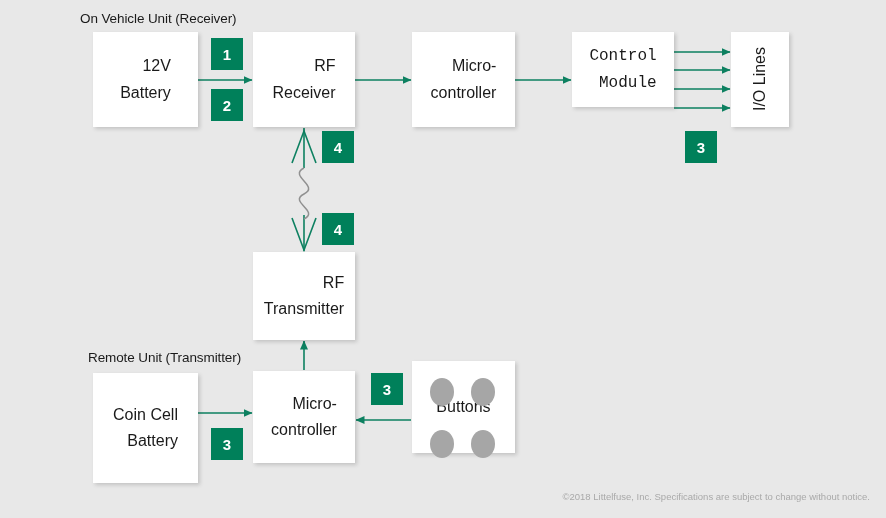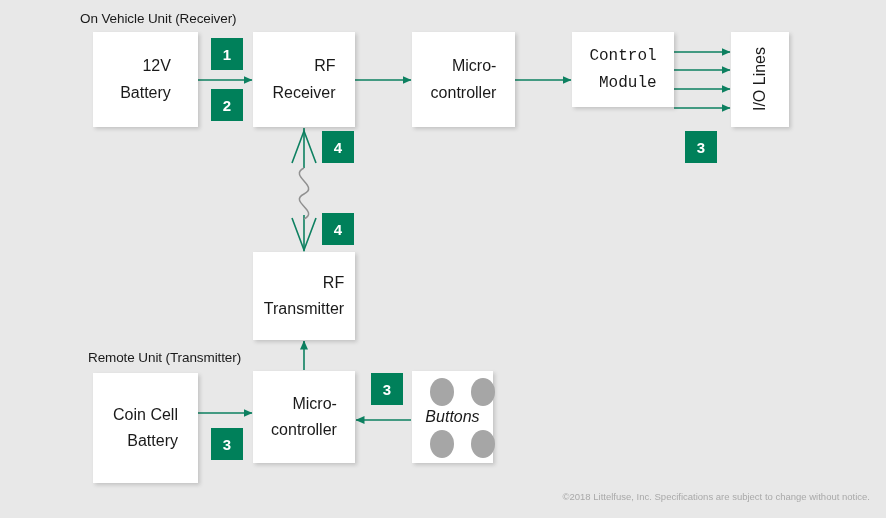--- a/index.html
+++ b/index.html
@@ -164,21 +164,21 @@
     </div>
   </div>
 
   <div class="box" style="left:253px;top:371px;width:102px;height:92px;">
     <div>
       <span>Micro-</span>
       <span>controller</span>
     </div>
   </div>
 
-  <div class="box" style="left:412px;top:371px;width:81px;height:92px;font-style:italic;">
+  <div class="box" style="left:412px;top:361px;width:103px;height:92px;">
     <span>Buttons</span>
   </div>
 
   <div class="btn-dot" style="left:430px;top:378px;"></div>
   <div class="btn-dot" style="left:471px;top:378px;"></div>
   <div class="btn-dot" style="left:430px;top:430px;"></div>
   <div class="btn-dot" style="left:471px;top:430px;"></div>
 
   <div class="badge" style="left:211px;top:38px;width:32px;height:32px;">1</div>
   <div class="badge" style="left:211px;top:89px;width:32px;height:32px;">2</div>

